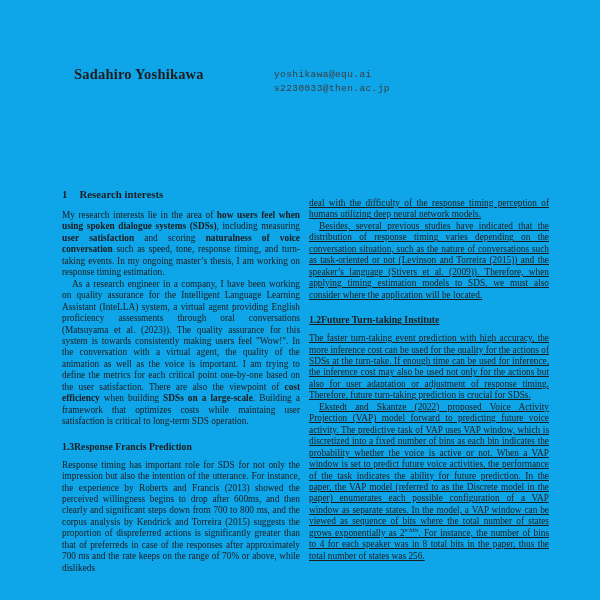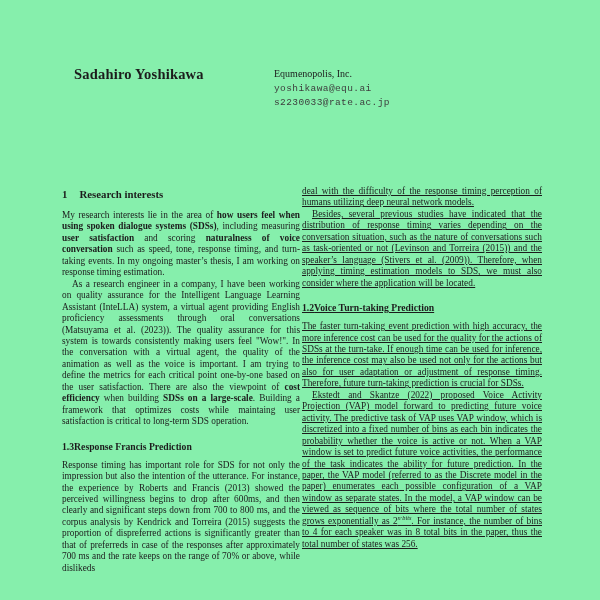--- a/index.html
+++ b/index.html
@@ -5,21 +5,21 @@
   html, body { margin: 0; padding: 0; }
   body {
     width: 600px; height: 600px;
     background: #ffffff;
     font-family: "Liberation Serif", serif;
     color: #1c1c1c;
   }
   .sheet {
     position: relative;
     width: 600px; height: 600px;
-    background: #86efac;
+    background: #0ea5e9;
     overflow: hidden;
   }
   .author {
     position: absolute;
     left: 74px; top: 66px;
     font-size: 14.5px;
     font-weight: bold;
     letter-spacing: 0.2px;
     white-space: nowrap;
   }
@@ -37,21 +37,22 @@
     font-size: 9.5px;
     line-height: 14px;
     letter-spacing: 0.4px;
     color: #3d3d3d;
   }
   .cols {
     position: absolute;
     left: 62px; top: 186px;
     width: 487px;
     display: flex;
-    gap: 2px;
+    gap: 9px;
+    align-items: center;
   }
   .col { width: 238px; }
   .col.right { width: 240px; text-decoration: underline; }
   .heading {
     font-size: 10.8px;
     font-weight: bold;
     margin: 2px 0 10px 0;
   }
   .heading .secnum { margin-right: 12px; }
   .subheading {
@@ -77,37 +78,36 @@
   }
 </style>
 </head>
 <body>
 
 <div class="sheet">
 
   <div class="author">Sadahiro Yoshikawa</div>
 
   <div class="affil">
-    <div class="org">Equmenopolis, Inc.</div>
     <div class="emails">
       <div>yoshikawa@equ.ai</div>
-      <div>s2230033@rate.ac.jp</div>
+      <div>s2230033@then.ac.jp</div>
     </div>
   </div>
 
   <div class="cols">
     <div class="col left">
         <div class="heading"><span class="secnum">1</span><span>Research interests</span></div>
         <p class="para"><span>My research interests lie in the area of </span><span class="b">how users feel when using spoken dialogue systems (SDSs)</span><span>, including measuring </span><span class="b">user satisfaction</span><span> and scoring </span><span class="b">naturalness of voice conversation</span><span> such as speed, tone, response timing, and turn-taking events. In my ongoing master’s thesis, I am working on response timing estimation.</span></p>
         <p class="para indent"><span>As a research engineer in a company, I have been working on quality assurance for the Intelligent Language Learning Assistant (InteLLA) system, a virtual agent providing English proficiency assessments through oral conversations (Matsuyama et al. (2023)). The quality assurance for this system is towards consistently making users feel "Wow!". In the conversation with a virtual agent, the quality of the animation as well as the voice is important. I am trying to define the metrics for each critical point one-by-one based on the user satisfaction. There are also the viewpoint of </span><span class="b">cost efficiency</span><span> when building </span><span class="b">SDSs on a large-scale</span><span>. Building a framework that optimizes costs while maintaing user satisfaction is critical to long-term SDS operation.</span></p>
         <div class="subheading"><span class="secnum">1.3</span><span>Response Francis Prediction</span></div>
         <p class="para"><span>Response timing has important role for SDS for not only the impression but also the intention of the utterance. For instance, the experience by Roberts and Francis (2013) showed the perceived willingness begins to drop after 600ms, and then clearly and significant steps down from 700 to 800 ms, and the corpus analysis by Kendrick and Torreira (2015) suggests the proportion of dispreferred actions is significantly greater than that of preferreds in case of the responses after approximately 700 ms and the rate keeps on the range of 70% or above, while dislikeds</span></p>
       </div>
     <div class="col right">
         <p class="para"><span>deal with the difficulty of the response timing perception of humans utilizing deep neural network models.</span></p>
         <p class="para indent"><span>Besides, several previous studies have indicated that the distribution of response timing varies depending on the conversation situation, such as the nature of conversations such as task-oriented or not (Levinson and Torreira (2015)) and the speaker’s language (Stivers et al. (2009)). Therefore, when applying timing estimation models to SDS, we must also consider where the application will be located.</span></p>
-        <div class="subheading"><span class="secnum">1.2</span><span>Voice Turn-taking Prediction</span></div>
+        <div class="subheading"><span class="secnum">1.2</span><span>Future Turn-taking Institute</span></div>
         <p class="para"><span>The faster turn-taking event prediction with high accuracy, the more inference cost can be used for the quality for the actions of SDSs at the turn-take. If enough time can be used for inference, the inference cost may also be used not only for the actions but also for user adaptation or adjustment of response timing. Therefore, future turn-taking prediction is crucial for SDSs.</span></p>
         <p class="para indent"><span>Ekstedt and Skantze (2022) proposed Voice Activity Projection (VAP) model forward to predicting future voice activity. The predictive task of VAP uses VAP window, which is discretized into a fixed number of bins as each bin indicates the probability whether the voice is active or not. When a VAP window is set to predict future voice activities, the performance of the task indicates the ability for future prediction. In the paper, the VAP model (referred to as the Discrete model in the paper) enumerates each possible configuration of a VAP window as separate states. In the model, a VAP window can be viewed as sequence of bits where the total number of states grows exponentially as 2</span><sup class="i">n·bits</sup><span>. For instance, the number of bins to 4 for each speaker was in 8 total bits in the paper, thus the total number of states was 256.</span></p>
       </div>
   </div>
 
 </div>
 
 </body></html>

